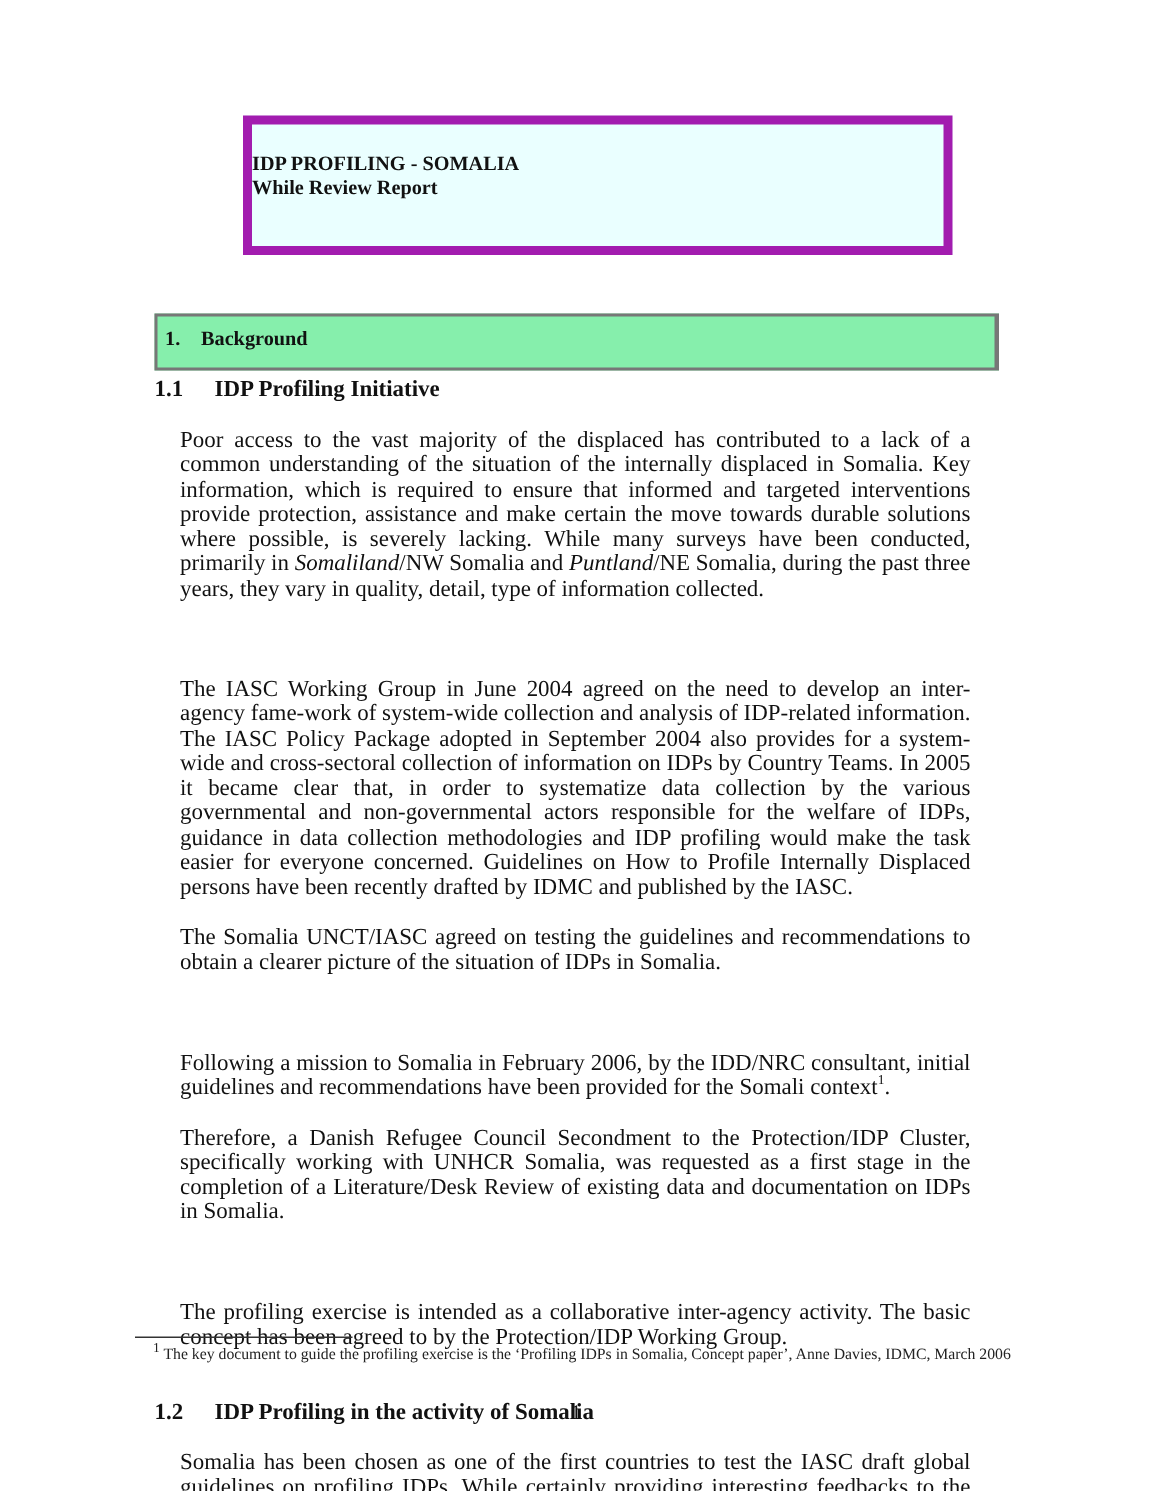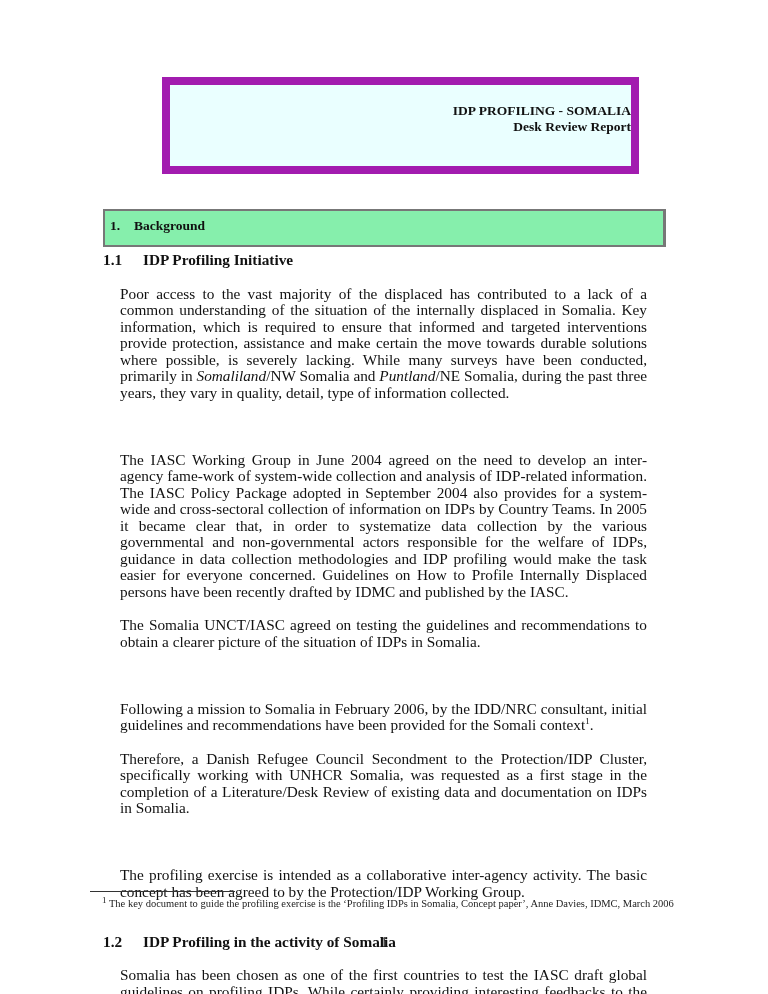--- a/index.html
+++ b/index.html
@@ -1,20 +1,20 @@
 <!DOCTYPE html>
 <html><head>
 <meta charset="utf-8">
 <style>
   html, body { margin: 0; padding: 0; background: #ffffff; }
   body { width: 768px; height: 994px; position: relative; overflow: hidden;
          font-family: "Liberation Serif", "DejaVu Serif", serif; color: #111; }
   .title-box { position: absolute; left: 162px; top: 77px; width: 461px; height: 81px;
-               background: #eaffff; border: 8px solid #a21caf; box-sizing: content-box;
-               text-align: right; }
+               background: #eaffff; border: 6px solid #a21caf; box-sizing: content-box;
+               text-align: left; }
   .title-box .t1 { font-weight: bold; font-size: 13.5px; margin-top: 18px; line-height: 16px; }
   .title-box .t2 { font-weight: bold; font-size: 13.5px; line-height: 16px; }
   .title-box .t3 { font-weight: bold; font-style: italic; font-size: 13.5px; margin-top: 7px; line-height: 16px; }
   .section-box { position: absolute; left: 103px; top: 209px; width: 558px; height: 34px;
                  background: #86efac; border: 2px solid #777; border-right-width: 3px; }
   .section-box .h { position: absolute; left: 5px; top: 7px; font-weight: bold; font-size: 13.5px; }
   .section-box .h .num { display: inline-block; width: 24px; }
   .body { position: absolute; left: 103px; top: 252px; width: 561px; font-size: 15.3px; line-height: 16.5px; }
   .sub { font-weight: bold; margin-top: 12px; }
   .sub .num { display: inline-block; width: 40px; }
@@ -24,21 +24,21 @@
   sup { font-size: 9px; line-height: 0; vertical-align: super; }
   .fn-rule { position: absolute; left: 90px; top: 891px; width: 145px; border-top: 1px solid #333; }
   .footnote { position: absolute; left: 90px; top: 897px; width: 590px; font-size: 10.5px; line-height: 14px; color: #222; margin-left: 12px; }
   .page-num { position: absolute; left: 0; width: 768px; top: 935px; text-align: center; font-size: 14px; }
 </style>
 </head>
 <body>
 
 <div class="title-box">
   <div class="t1">IDP PROFILING - SOMALIA</div>
-  <div class="t2">Desk Review Report</div>
+  <div class="t2">While Review Report</div>
 </div>
 
 <div class="section-box">
   <div class="h">
     <span class="num">1.</span><span>Background</span>
   </div>
 </div>
 
 <div class="body">
   <div class="sub" style="margin-top:0">

